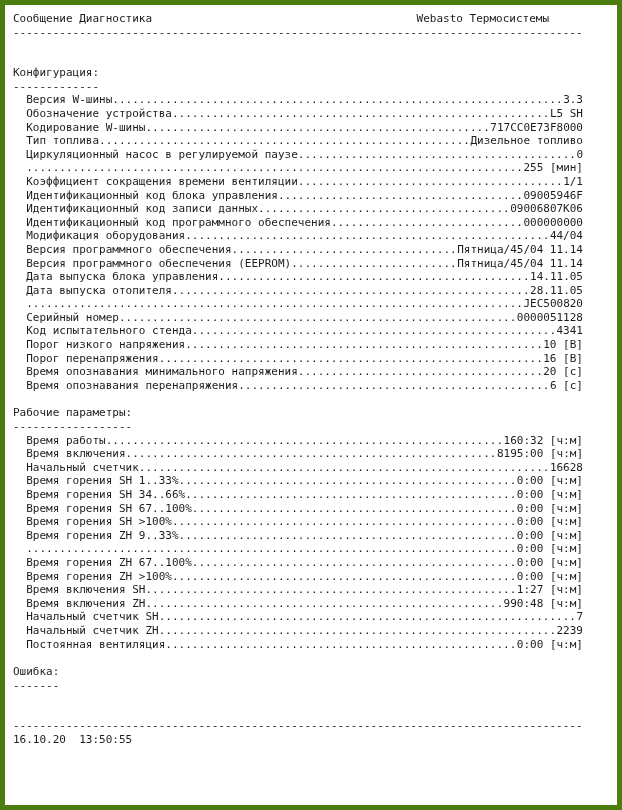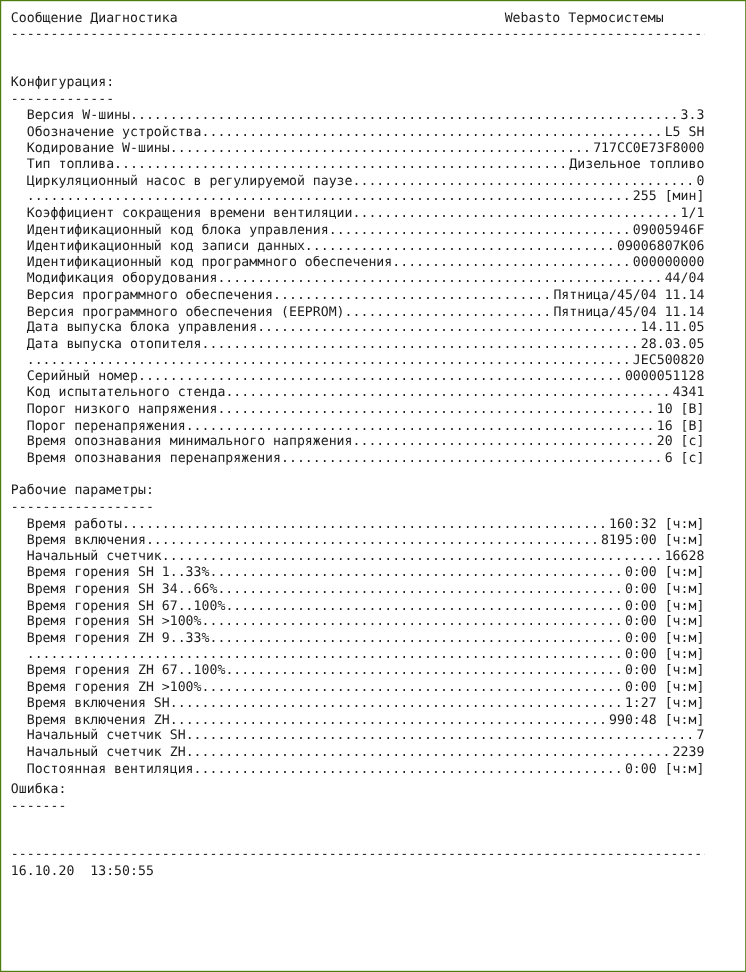--- a/index.html
+++ b/index.html
@@ -1,36 +1,36 @@
 <!DOCTYPE html>
 <html><head>
 <meta charset="utf-8">
 <style>
   html, body { margin: 0; padding: 0; background: #ffffff; }
   .page {
     box-sizing: border-box;
     width: 622px;
     height: 810px;
-    border: 1px solid #4d7c0f;
+    border: 5px solid #4d7c0f;
     background: #ffffff;
     padding: 7px 34px 6px 8px;
     font-family: "DejaVu Sans Mono", "Liberation Mono", monospace;
     font-size: 11px;
     line-height: 13.6px;
     color: #1c1c1c;
     overflow: hidden;
   }
   .line { white-space: pre; }
   .fill { overflow: hidden; white-space: nowrap; }
   .hdr, .ftr { display: flex; justify-content: space-between; }
   .hdr-right { padding-right: 34px; white-space: pre; }
   .ftr-right { padding-right: 42px; white-space: pre; }
   .section-cfg { margin-top: 27px; }
   .section-par { margin-top: 14px; }
-  .section-err { margin-top: 4px; }
+  .section-err { margin-top: 14px; }
   .sep-bottom { margin-top: 27px; }
   .row { display: flex; padding-left: 2ch; }
   .lbl { white-space: pre; flex: 0 0 auto; }
   .dots { flex: 1 1 auto; overflow: hidden; white-space: nowrap; }
   .val { white-space: pre; flex: 0 0 auto; }
 </style>
 </head>
 <body>
 
 <div class="page">
@@ -110,21 +110,21 @@
         <span class="val">Пятница/45/04 11.14</span>
       </div>
     <div class="row">
         <span class="lbl">Дата выпуска блока управления</span>
         <span class="dots">............................................................................................................................................................................................................................................................................................................</span>
         <span class="val">14.11.05</span>
       </div>
     <div class="row">
         <span class="lbl">Дата выпуска отопителя</span>
         <span class="dots">............................................................................................................................................................................................................................................................................................................</span>
-        <span class="val">28.03.05</span>
+        <span class="val">28.11.05</span>
       </div>
     <div class="row">
         <span class="dots">............................................................................................................................................................................................................................................................................................................</span>
         <span class="val">JEC500820</span>
       </div>
     <div class="row">
         <span class="lbl">Серийный номер</span>
         <span class="dots">............................................................................................................................................................................................................................................................................................................</span>
         <span class="val">0000051128</span>
       </div>

